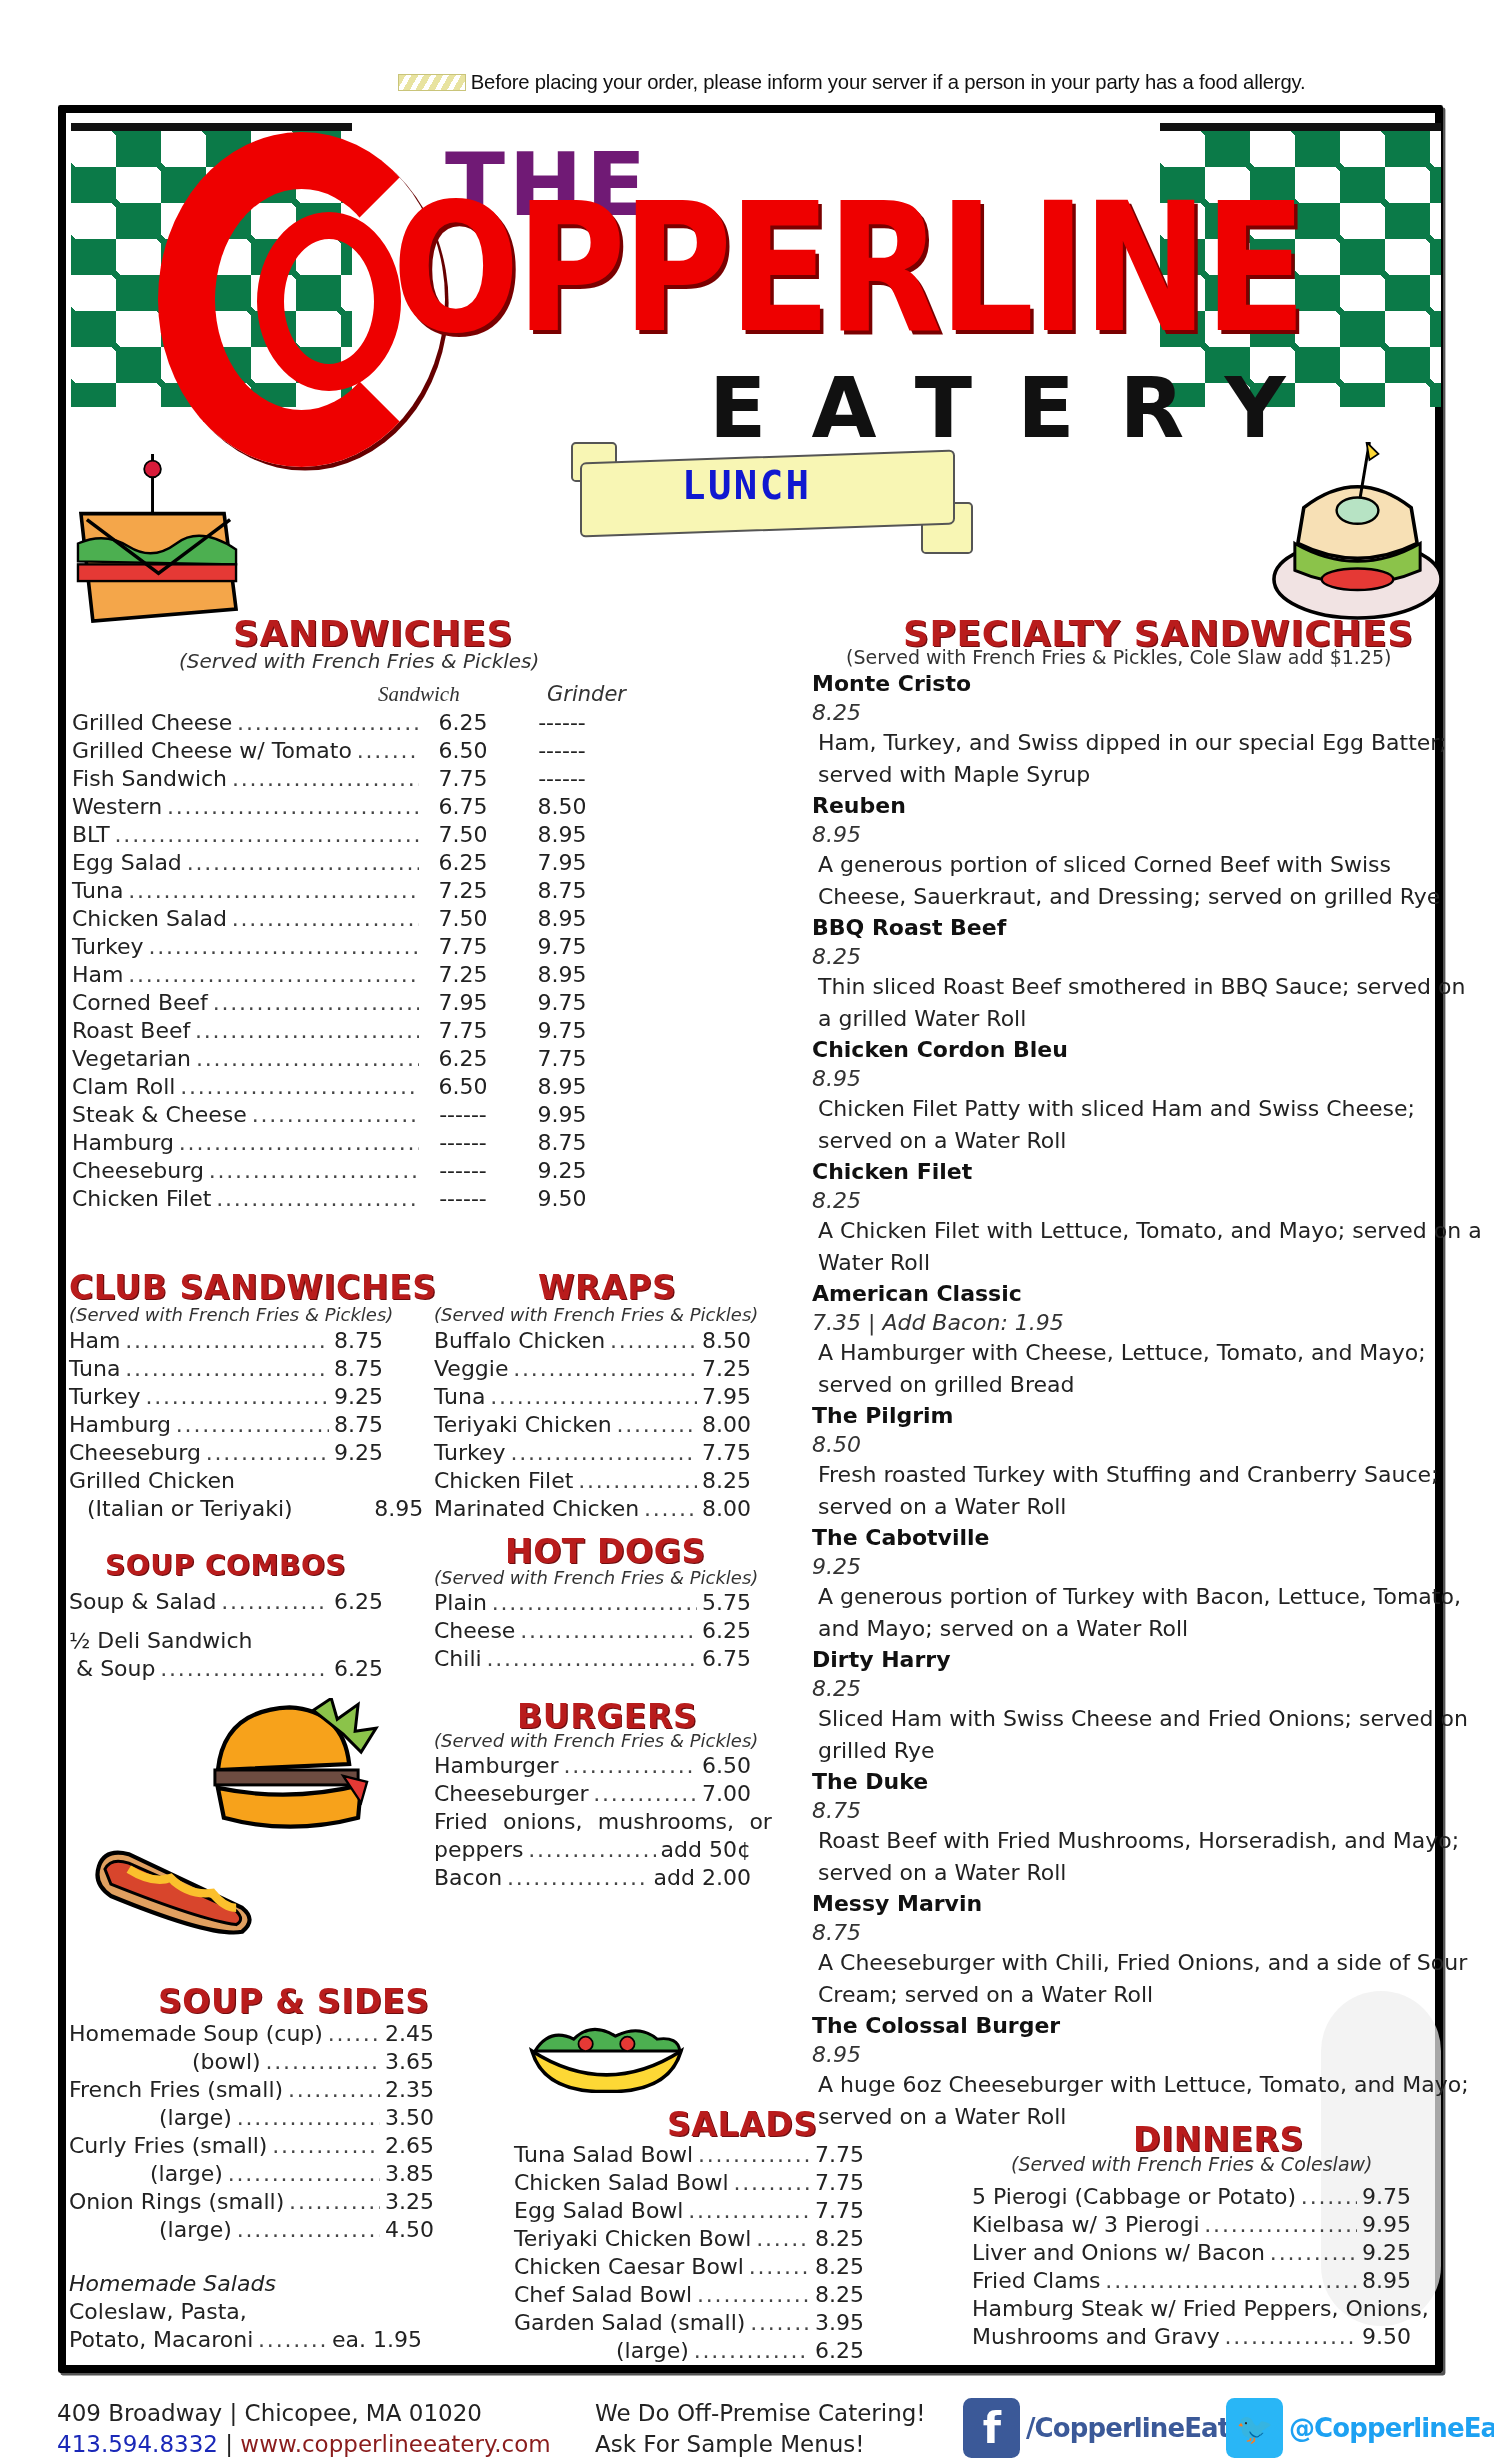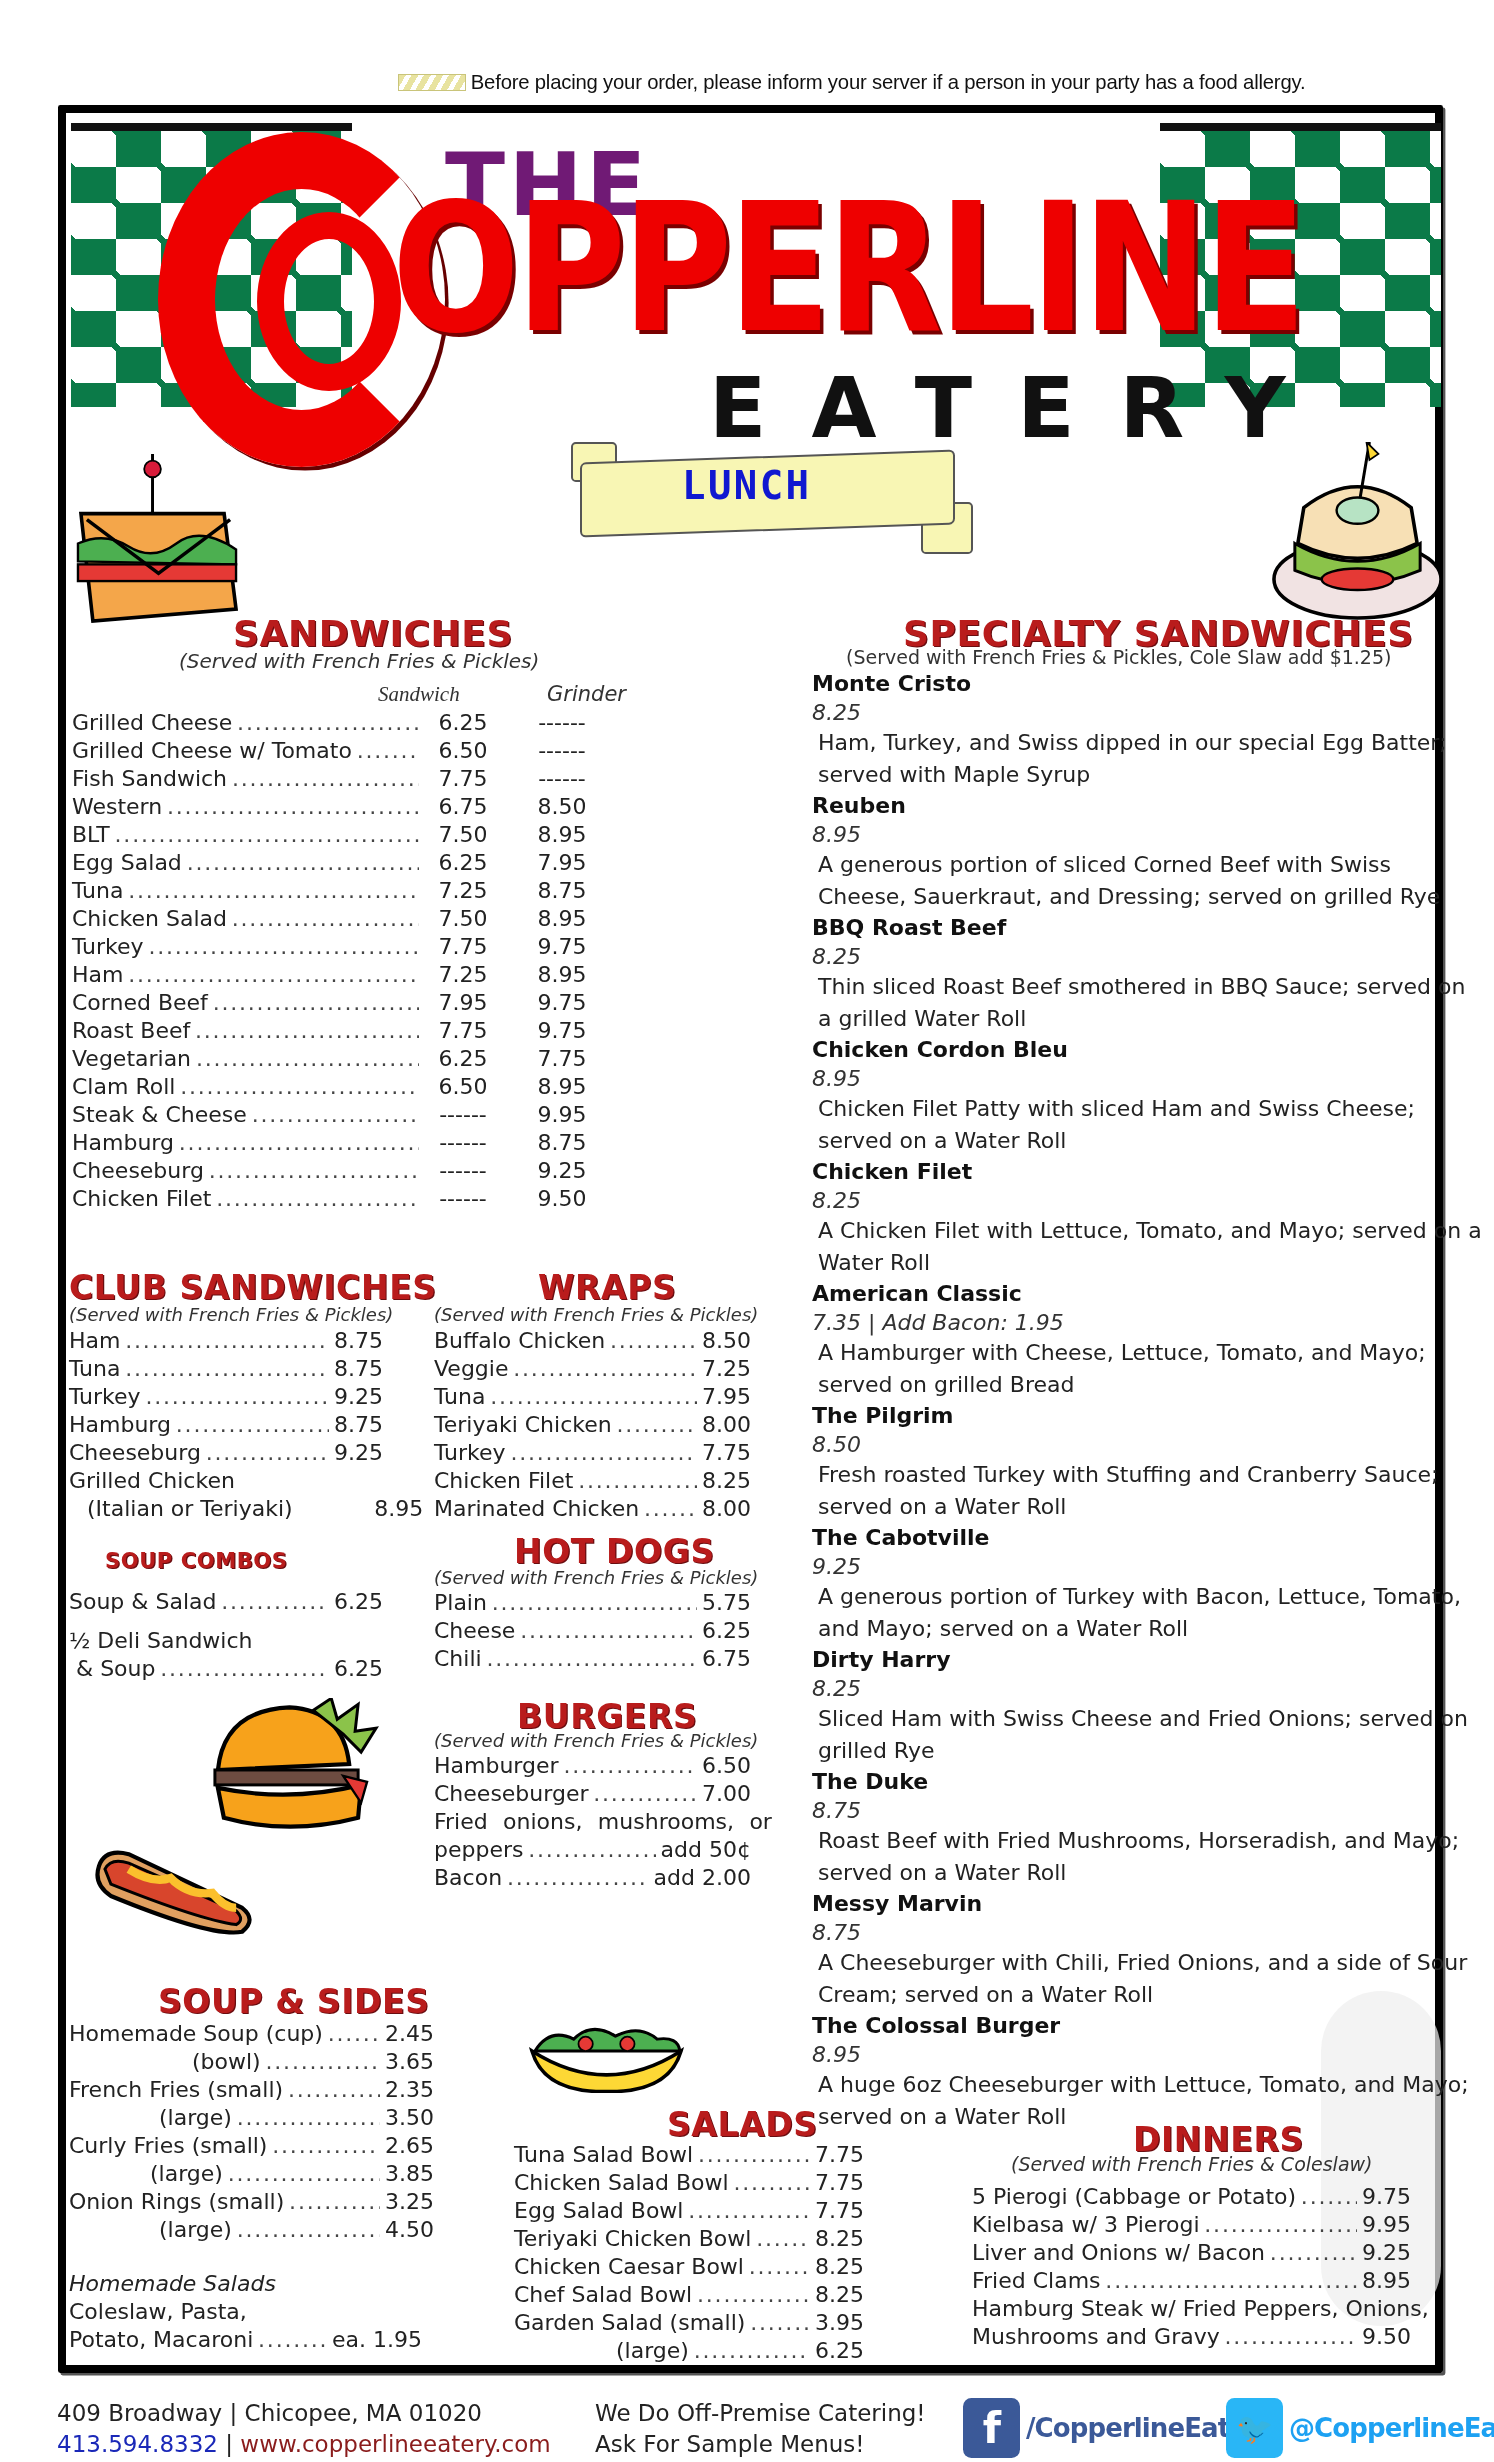--- a/index.html
+++ b/index.html
@@ -393,38 +393,38 @@
       <span class="d"></span>
       <span class="p">8.25</span>
     </div>
   <div class="row">
       <span class="n">Marinated Chicken</span>
       <span class="d"></span>
       <span class="p">8.00</span>
     </div>
 </div>
 
-<div class="abs h" style="left:105px; top:1549px; font-size:21px;">SOUP COMBOS</div>
+<div class="abs h" style="left:105px; top:1549px; font-size:28px;">SOUP COMBOS</div>
 <div class="abs col-left" style="top:1588px;">
   <div class="row">
       <span class="n">Soup &amp; Salad</span>
       <span class="d"></span>
       <span class="p">6.25</span>
     </div>
   <div class="row" style="margin-top:10.8px;">
       <span class="n">½ Deli Sandwich</span>
     </div>
   <div class="row">
       <span class="n" style="white-space:pre;"> &amp; Soup</span>
       <span class="d"></span>
       <span class="p">6.25</span>
     </div>
 </div>
 
-<div class="abs h" style="left:505px; top:1532px; font-size:33px;margin-left:9px;">HOT DOGS</div>
+<div class="abs h" style="left:505px; top:1532px; font-size:33px;">HOT DOGS</div>
 <div class="abs sub" style="left:434px; top:1567px; font-size:18px;">(Served with French Fries &amp; Pickles)</div>
 <div class="abs col-mid" style="top:1589px;">
   <div class="row">
       <span class="n">Plain</span>
       <span class="d"></span>
       <span class="p">5.75</span>
     </div>
   <div class="row">
       <span class="n">Cheese</span>
       <span class="d"></span>

